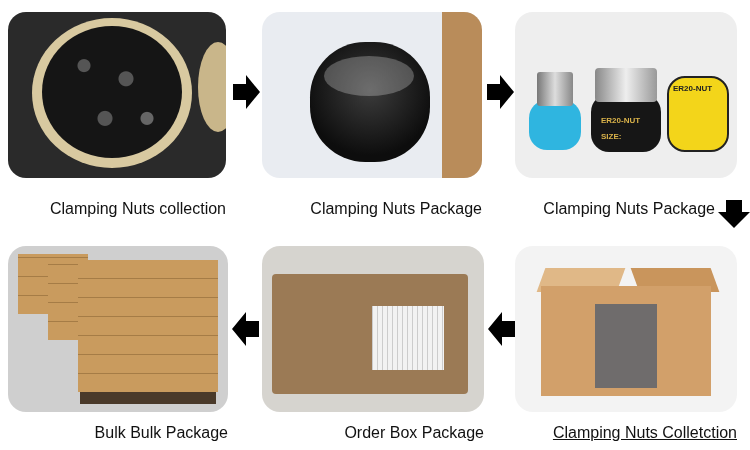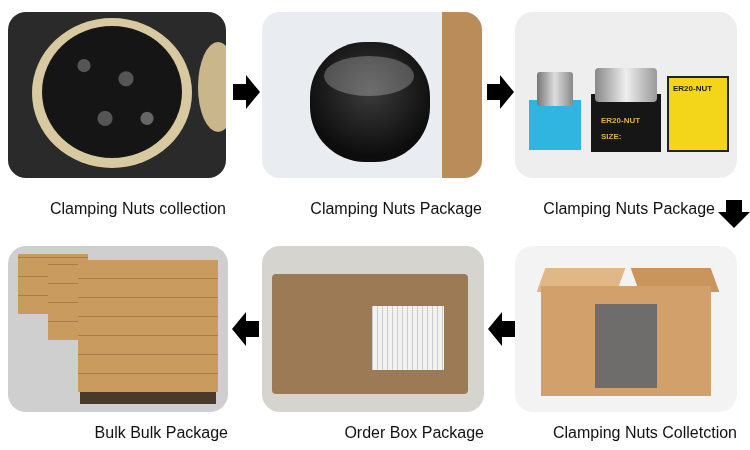--- a/index.html
+++ b/index.html
@@ -17,21 +17,21 @@
       radial-gradient(circle at 75% 70%,#666 0 6px,transparent 7px),
       #151515;}
   #t1 .side{position:absolute;left:190px;top:30px;width:40px;height:90px;border-radius:50%;background:#c9b68a;}
   
   #t2{left:262px;top:12px;width:220px;height:166px;background:#e9ecf1;}
   #t2 .wall{position:absolute;right:0;top:0;width:40px;height:166px;background:#b98c5a;}
   #t2 .bag{position:absolute;left:48px;top:30px;width:120px;height:120px;border-radius:46%;background:radial-gradient(circle at 50% 40%,#3c3c3c,#0d0d0d 70%);}
   #t2 .shine{position:absolute;left:62px;top:44px;width:90px;height:40px;border-radius:50%;background:rgba(255,255,255,.25);}
   
   #t3{left:515px;top:12px;width:222px;height:166px;background:#eeeeee;}
-  .box{position:absolute;}
+  .box{position:absolute;border-radius:18px;}
   #t3 .b1{left:14px;top:88px;width:52px;height:50px;background:#2fb5e0;}
   #t3 .b2{left:76px;top:82px;width:70px;height:58px;background:#161616;}
   #t3 .b3{left:152px;top:64px;width:62px;height:76px;background:#f3d51a;border:2px solid #222;box-sizing:border-box;}
   #t3 .n1{left:22px;top:60px;width:36px;height:34px;background:linear-gradient(90deg,#777,#ddd,#888);border-radius:3px;}
   #t3 .n2{left:80px;top:56px;width:62px;height:34px;background:linear-gradient(90deg,#888,#eee,#999);border-radius:4px;}
   #t3 .lbl{position:absolute;font-size:8px;font-weight:bold;color:#d9b24a;}
   #t3 .lbl2{color:#222;}
   
   #t4{left:8px;top:246px;width:220px;height:166px;background:#cfcfcf;}
   .stack{position:absolute;background:repeating-linear-gradient(0deg,#c99b5e 0 18px,#a57c46 18px 19px);}
@@ -111,13 +111,13 @@
 <svg class="arrow" style="left:488px;top:312px" width="28" height="34">
     <polygon points="27,9 14,9 14,0 0,17 14,34 14,25 27,25" fill="#000"></polygon>
   </svg>
 
 <div class="tile" id="t6">
   <div class="flapL"></div>
   <div class="flapR"></div>
   <div class="front"></div>
   <div class="inner"></div>
 </div>
-<div class="cap" style="left:515px;top:424px;width:222px;">Clamping Nuts Colletction</div>
+<div class="cap" style="left:515px;top:424px;width:222px;text-decoration:underline;">Clamping Nuts Colletction</div>
 
 </body></html>

